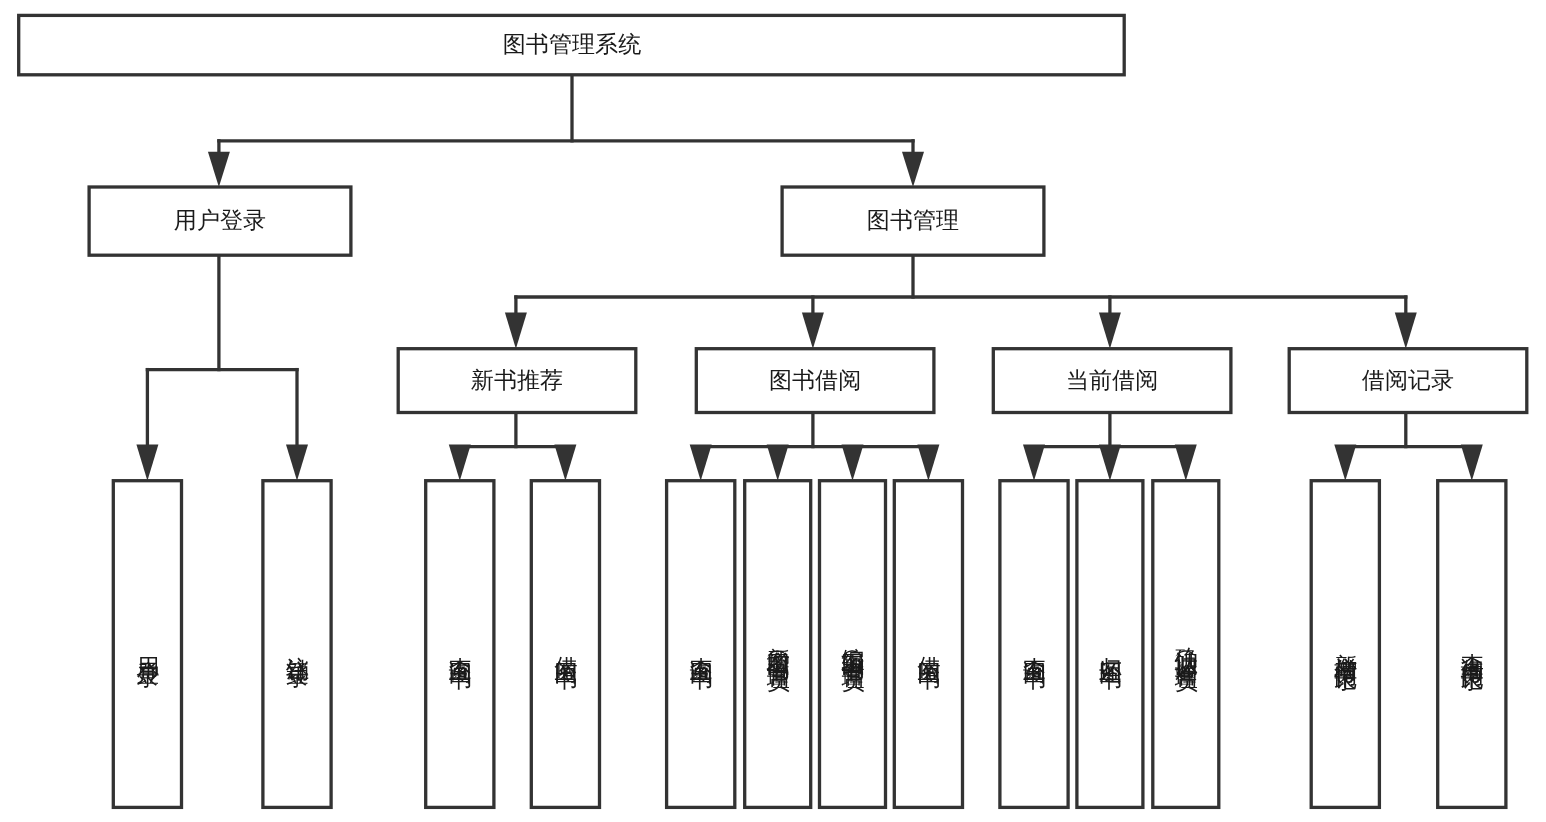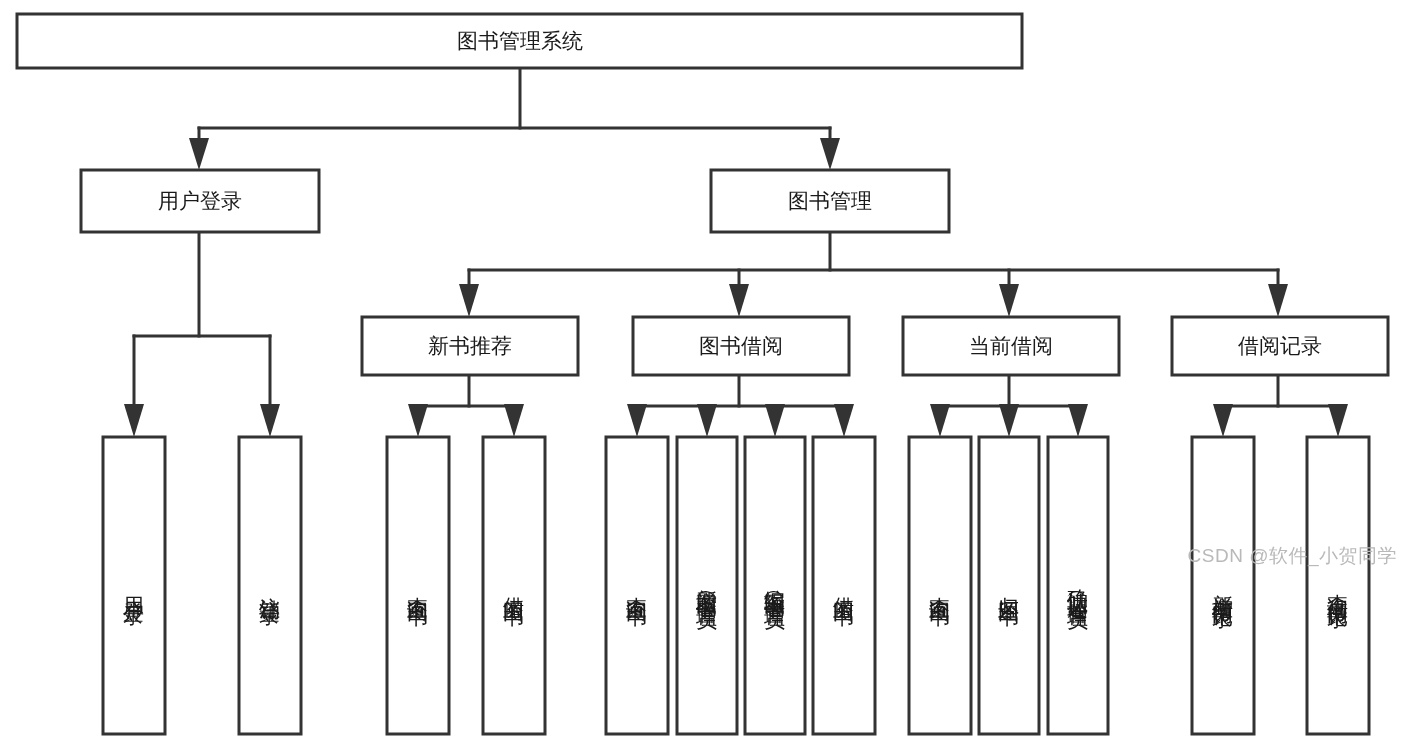--- a/index.html
+++ b/index.html
@@ -195,15 +195,14 @@
   <div class="node-label-v" style="left:745px; top:437px; width:60px; height:297px;">编辑图书（管理员）</div>
   <div class="node-label-v" style="left:813px; top:437px; width:62px; height:297px;">借阅图书</div>
 
   <div class="node-label-v" style="left:909px; top:437px; width:62px; height:297px;">查询图书</div>
   <div class="node-label-v" style="left:979px; top:437px; width:60px; height:297px;">归还图书</div>
   <div class="node-label-v" style="left:1048px; top:437px; width:60px; height:297px;">确认归还（管理员）</div>
 
   <div class="node-label-v" style="left:1192px; top:437px; width:62px; height:297px;">新增借阅记录</div>
   <div class="node-label-v" style="left:1307px; top:437px; width:62px; height:297px;">查询借阅记录</div>
 
-  <div class="watermark">CSDN @软件_小贺同学</div>
 
 </div>
 
 </body></html>

